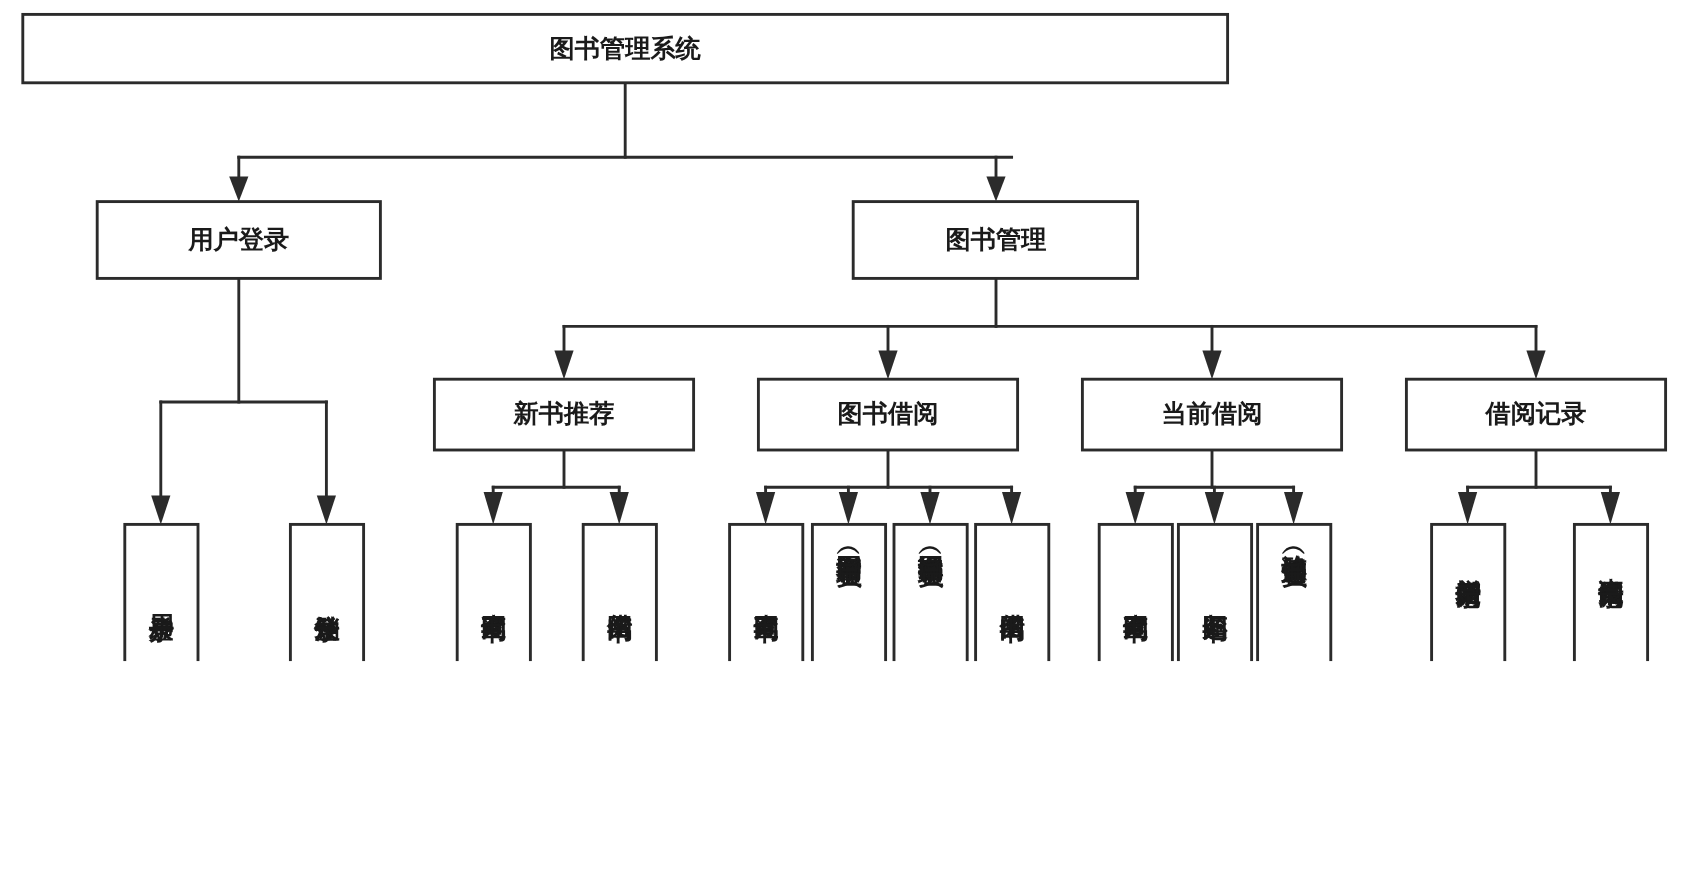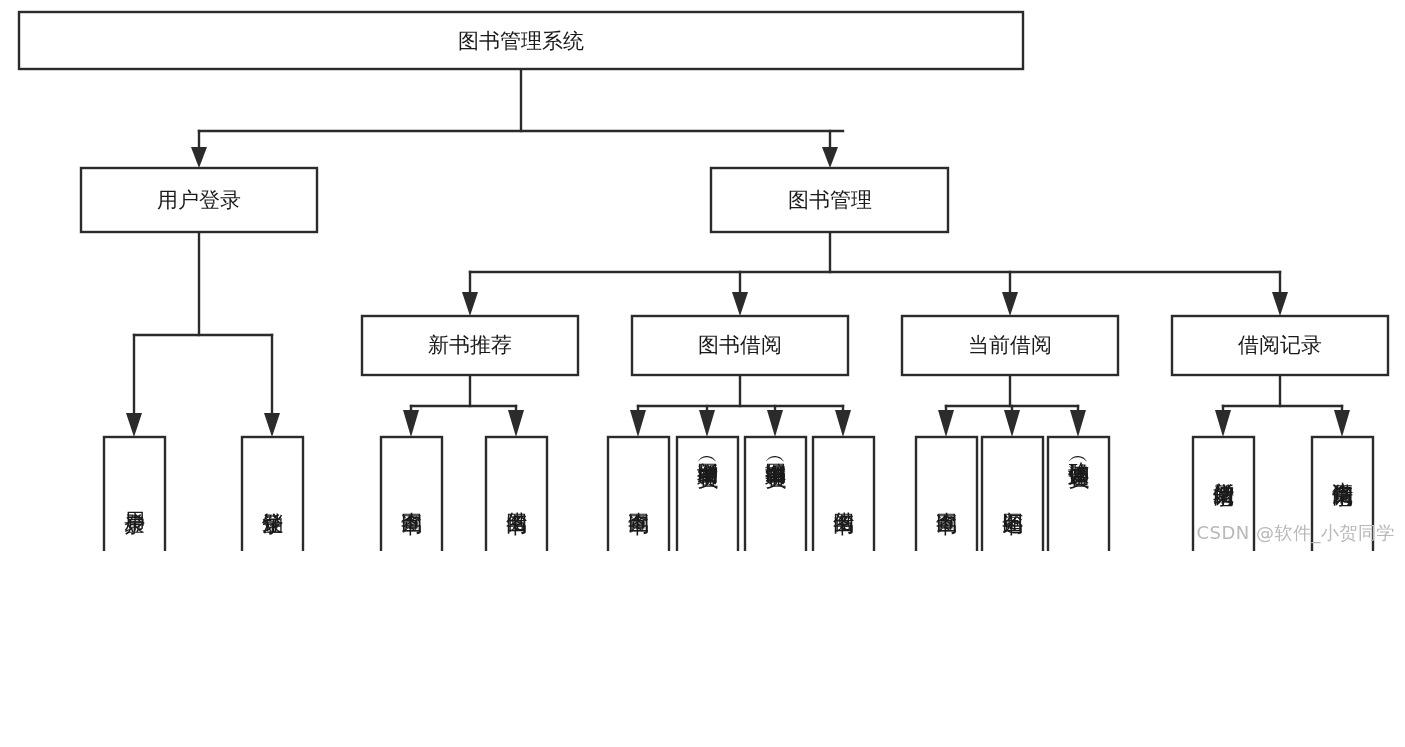--- a/index.html
+++ b/index.html
@@ -9,20 +9,21 @@
   }
   body {
     font-family: "DejaVu Sans", "Liberation Sans", sans-serif;
   }
   #stage {
     position: relative;
     width: 1405px;
     height: 551px;
     background: #ffffff;
     overflow: hidden;
+    font-weight: bold;
   }
   svg.diagram {
     position: absolute;
     left: 0;
     top: 0;
     width: 1405px;
     height: 747px;
   }
   .node-rect {
     fill: #ffffff;
@@ -246,15 +247,14 @@
     <span class="v-label" style="margin-top:8px;">确认归还（管理员）</span>
   </div>
 
   <div class="v-label-wrap" style="left:1193px; top:437px; width:61px; height:296px;">
     <span class="v-label" style="margin-top:28px;">新增借阅记录</span>
   </div>
   <div class="v-label-wrap" style="left:1312px; top:437px; width:61px; height:296px;">
     <span class="v-label" style="margin-top:28px;">查询借阅记录</span>
   </div>
 
-  <div class="watermark">CSDN @软件_小贺同学</div>
 
 </div>
 
 </body></html>

